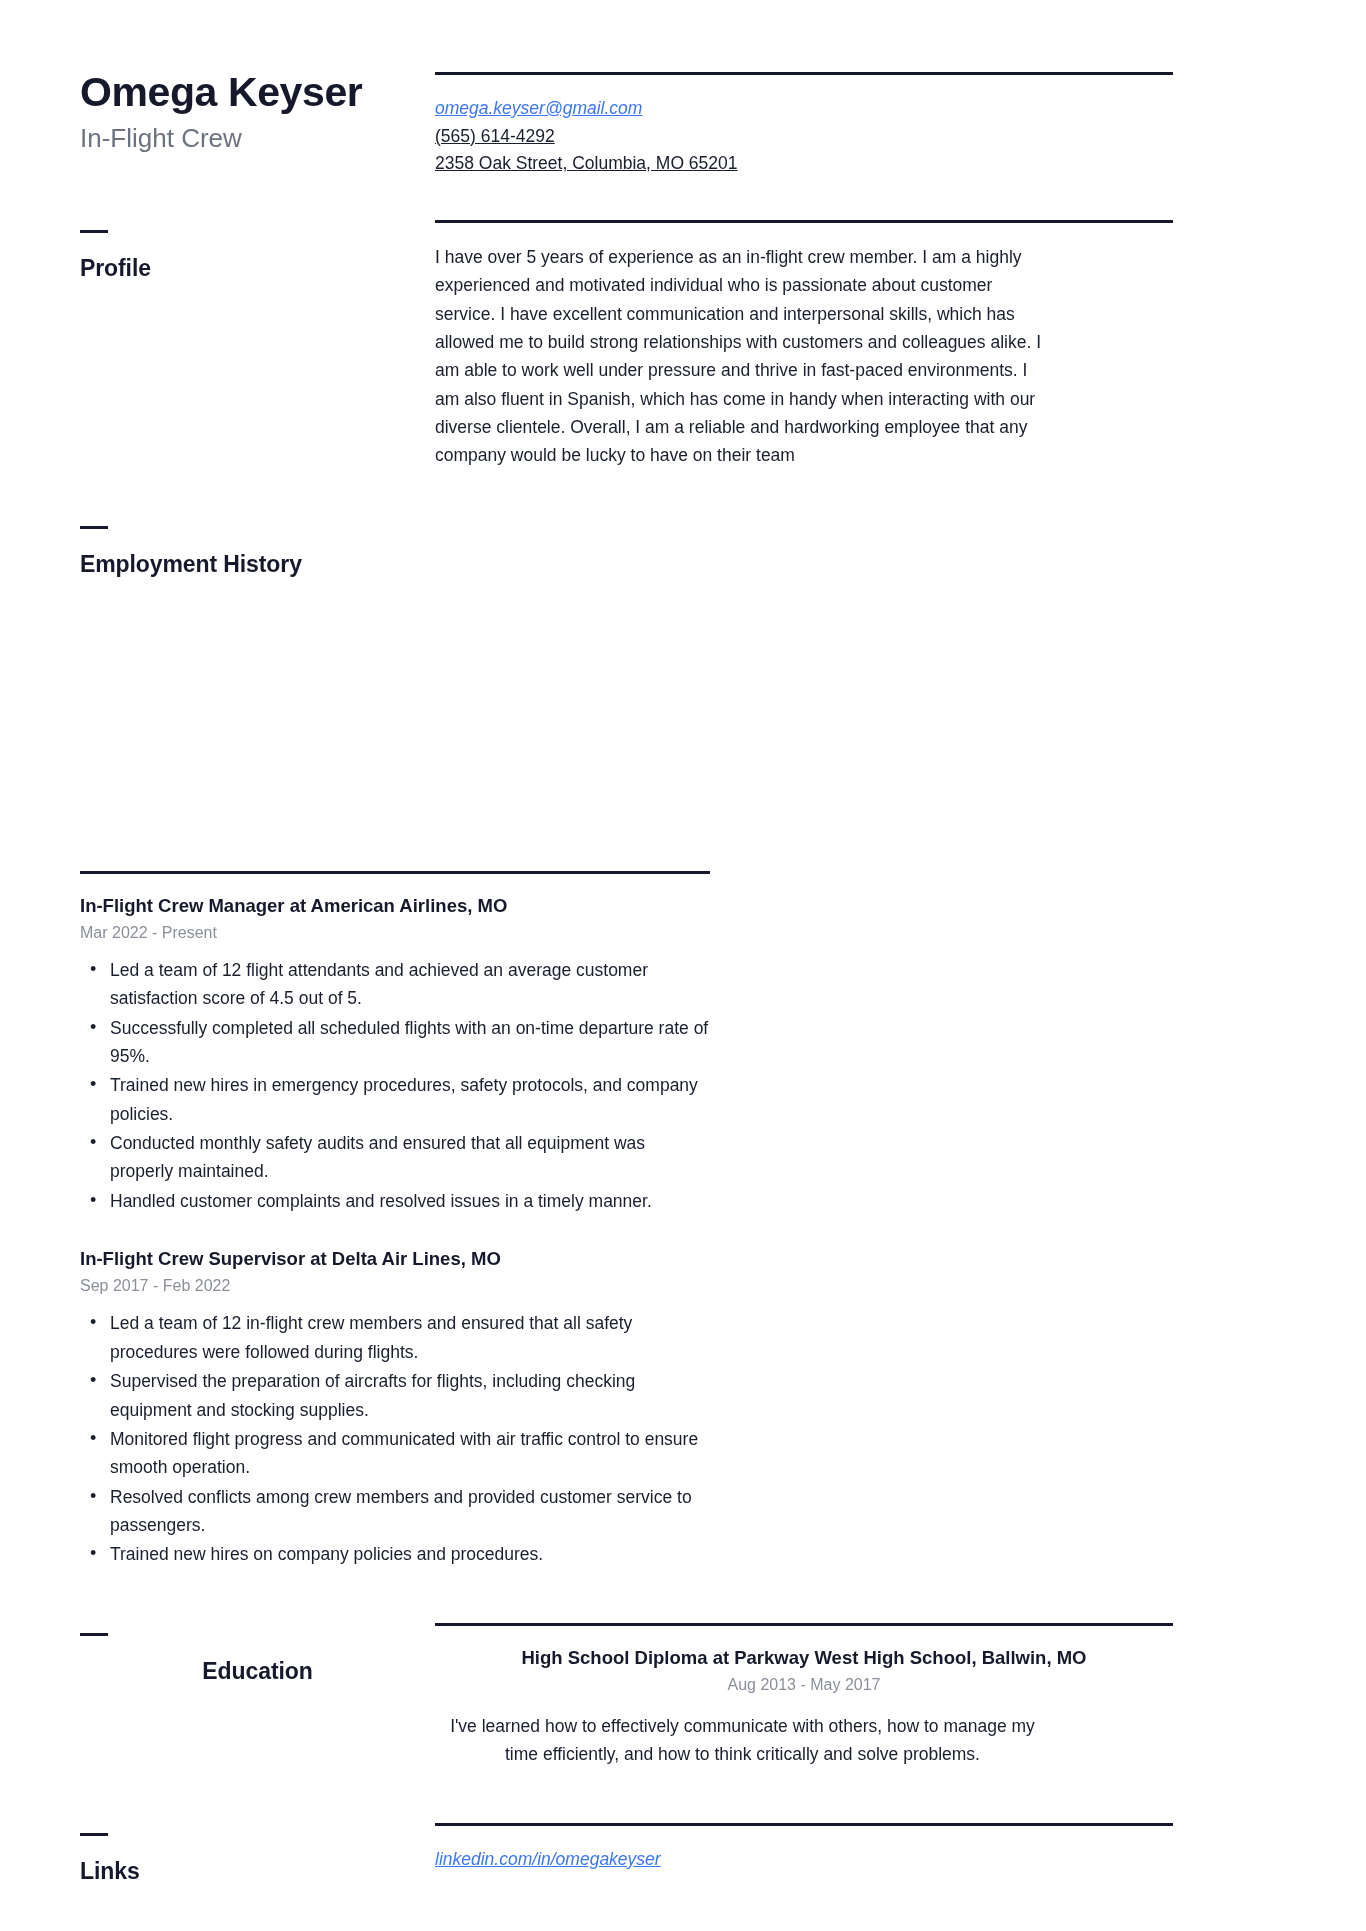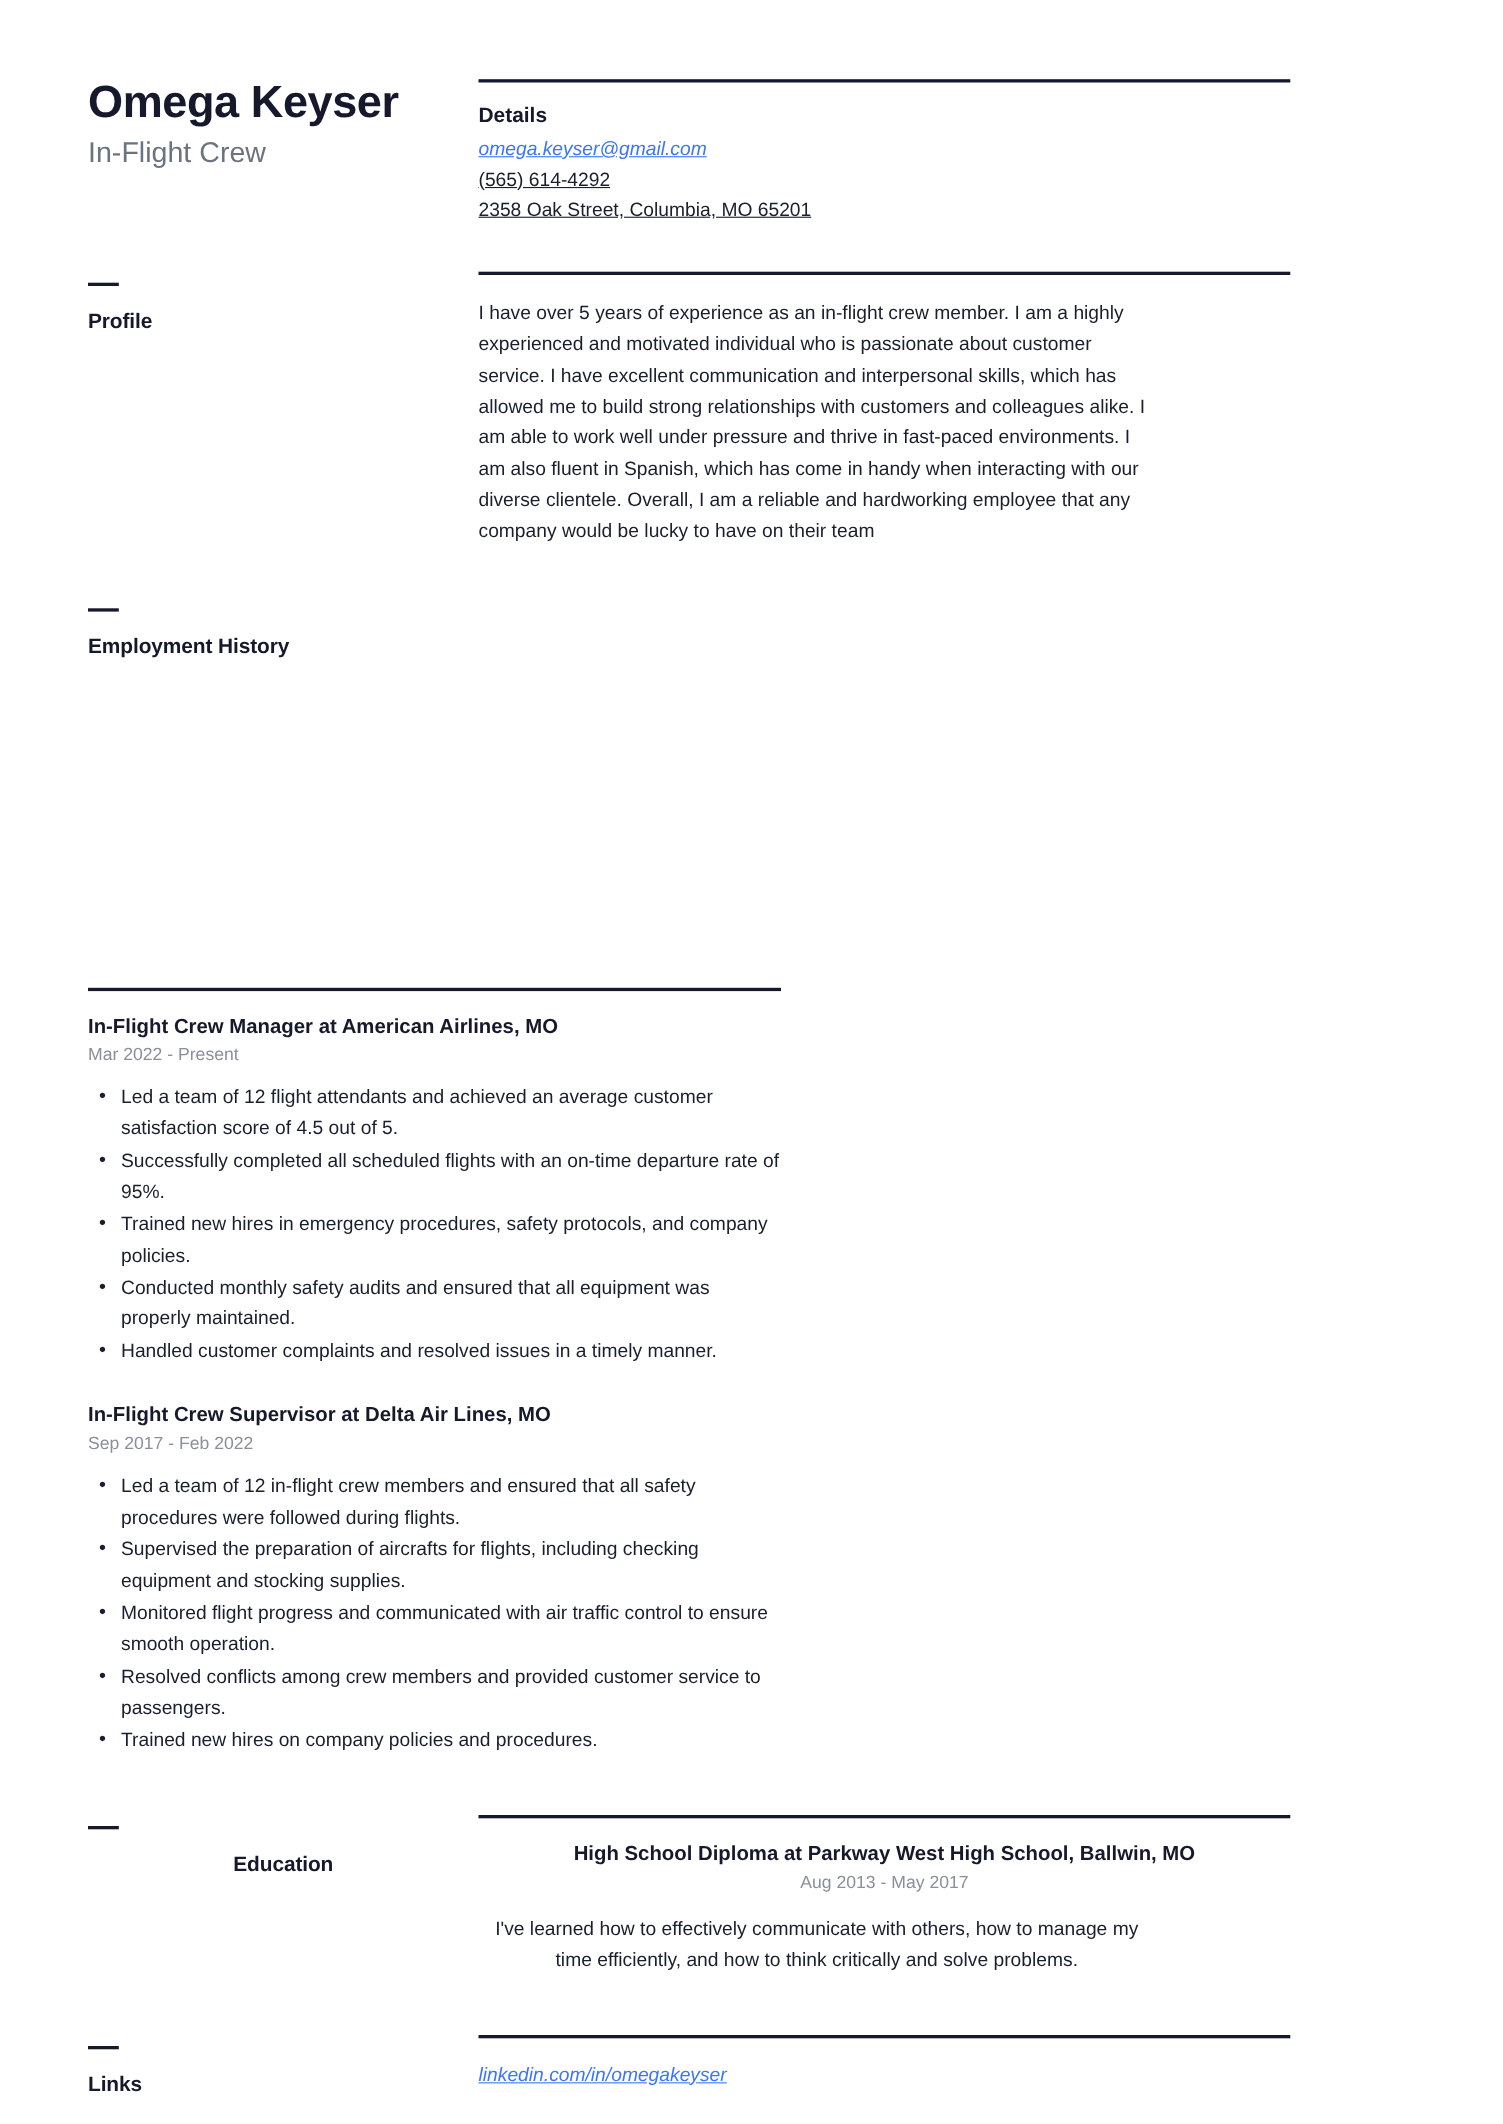--- a/index.html
+++ b/index.html
@@ -70,21 +70,21 @@
   }
 
   .section-dash {
     width: 28px;
     height: 3px;
     background: #16192b;
     margin-bottom: 22px;
   }
 
   .section-label {
-    font-size: 19px;
+    font-size: 23px;
     font-weight: 700;
     color: #16192b;
     letter-spacing: -0.1px;
     margin-top: 20px;
   }
 
   .section-right {
     flex: 1 1 auto;
     min-width: 0;
   }
@@ -192,21 +192,20 @@
 <div class="page">
 
   <div class="header">
     <div class="header-left">
       <div class="name">Omega Keyser</div>
       <div class="job-title">In-Flight Crew</div>
     </div>
     <div class="header-right">
       <div class="rule"></div>
       <div class="section-body">
-        <div class="details-title">Details</div>
         <div>
           <a class="link" href="#">omega.keyser@gmail.com</a>
         </div>
         <div class="detail-line">(565) 614-4292</div>
         <div class="detail-line">2358 Oak Street, Columbia, MO 65201</div>
       </div>
     </div>
   </div>
 
   <div class="section profile">

